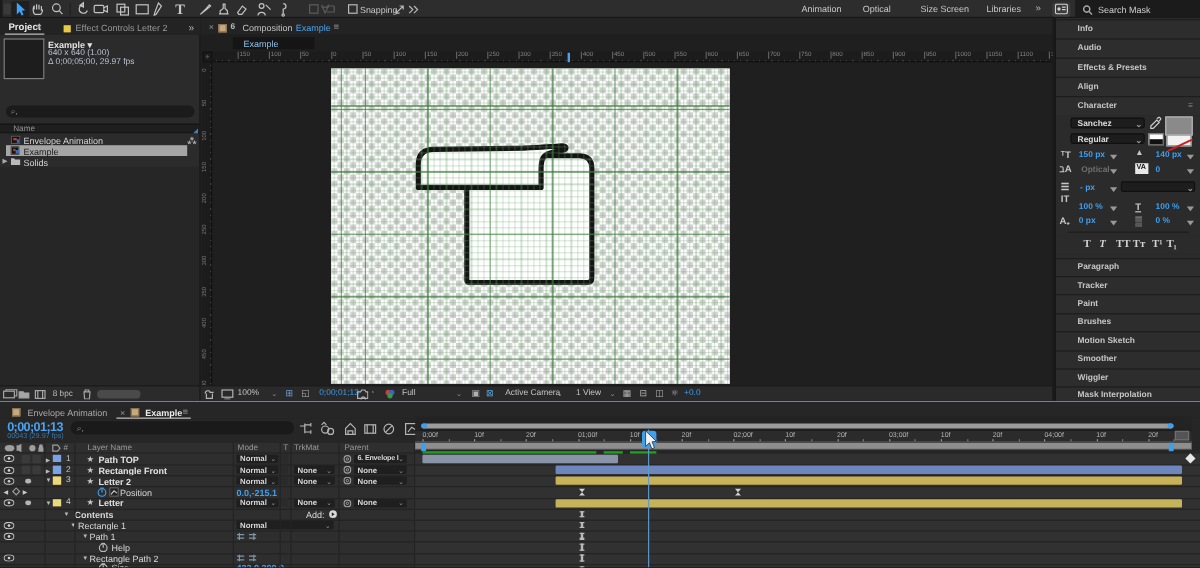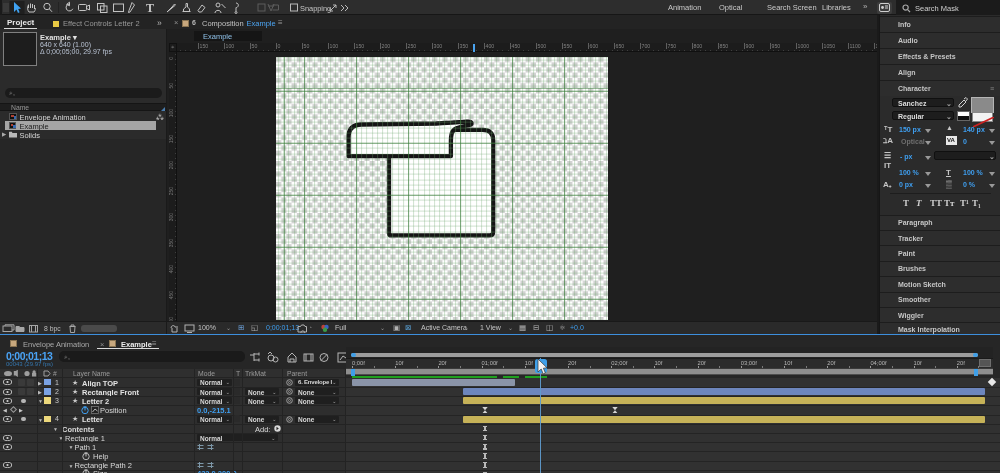--- a/index.html
+++ b/index.html
@@ -48,21 +48,21 @@
  </g>
  <rect x="290.5" y="4" width="7" height="7" fill="none" stroke="#b9b9b9"></rect>
  <text x="300" y="10.5" font-size="7.4" fill="#c6c6c6">Snapping</text>
  <g fill="none" stroke="#b9b9b9" stroke-width="1">
   <path d="M330,11 L336,5 M333,5 L336,5 L336,8 M330,8 L330,11 L333,11"></path>
   <path d="M341,5 L344,8 L341,11 M345,5 L348,8 L345,11" transform="translate(0,0)"></path>
  </g>
 </svg>
 <span class="tx" style="left:668px;top:3px;font-size:7.5px;color:#c9c9c9;">Animation</span>
 <span class="tx" style="left:719px;top:3px;font-size:7.5px;color:#c9c9c9;">Optical</span>
-<span class="tx" style="left:767px;top:3px;font-size:7.5px;color:#c9c9c9;">Search Screen</span>
+<span class="tx" style="left:767px;top:3px;font-size:7.5px;color:#c9c9c9;">Size Screen</span>
 <span class="tx" style="left:822px;top:3px;font-size:7.5px;color:#c9c9c9;">Libraries</span>
 <span class="tx" style="left:863px;top:2px;font-size:8px;color:#b0b0b0;">»</span>
 <div class="abs" style="left:877px;top:1.5px;width:15px;height:12px;background:#3c3c3c;border-radius:2px;"></div>
 <svg class="abs" style="left:879px;top:3px;" width="11" height="9" viewBox="0 0 11 9">
       <rect x="0.5" y="0.5" width="10" height="8" rx="1.5" fill="none" stroke="#cfcfcf"></rect>
       <circle cx="3.5" cy="4.5" r="1.4" fill="#d2d2d2"></circle>
       <rect x="6" y="2.5" width="3" height="1" fill="#d2d2d2"></rect>
       <rect x="6" y="4.5" width="3" height="1" fill="#d2d2d2"></rect>
     </svg>
 <div class="abs" style="left:896px;top:0;width:104px;height:15px;background:#1b1b1b;">
@@ -446,21 +446,21 @@
 <svg class="eye" style="top:45.8px" width="9" height="6" viewBox="0 0 9 6">
       <ellipse cx="4.5" cy="3" rx="4.2" ry="2.7" fill="none" stroke="#c3c3c3" stroke-width="1"></ellipse>
       <circle cx="4.5" cy="3" r="1.1" fill="#d2d2d2"></circle>
     </svg>
 <div class="kw" style="left:17.5px;top:45.1px;"></div>
 <div class="kw" style="left:26.5px;top:45.1px;"></div>
 <span class="exp" style="left:38px;top:46.2px;">▶</span>
 <div class="lbl" style="top:45.4px;background:#7aa2e4;"></div>
 <span class="num" style="top:45.0px;">1</span>
 <span class="star" style="left:72px;top:45.0px;">★</span>
-<span class="lname" style="left:82px;top:45.0px;">Align TOP</span>
+<span class="lname" style="left:82px;top:45.0px;">Path TOP</span>
 <div class="mbox" style="left:197px;top:45.3px;width:35px;">
       <span>Normal</span>
       <i>⌄</i>
     </div>
 <div class="kw" style="left:234px;top:45.1px;width:6px;height:7px;background:#2a2a2a;"></div>
 <svg class="abs" style="left:286px;top:45.4px" width="7" height="7" viewBox="0 0 7 7">
       <circle cx="3.5" cy="3.5" r="2.8" fill="none" stroke="#9e9e9e"></circle>
       <circle cx="3.5" cy="3.5" r="1" fill="none" stroke="#9e9e9e" stroke-width="0.8"></circle>
     </svg>
     <div class="mbox" style="left:295px;top:45.3px;width:43.5px;">

